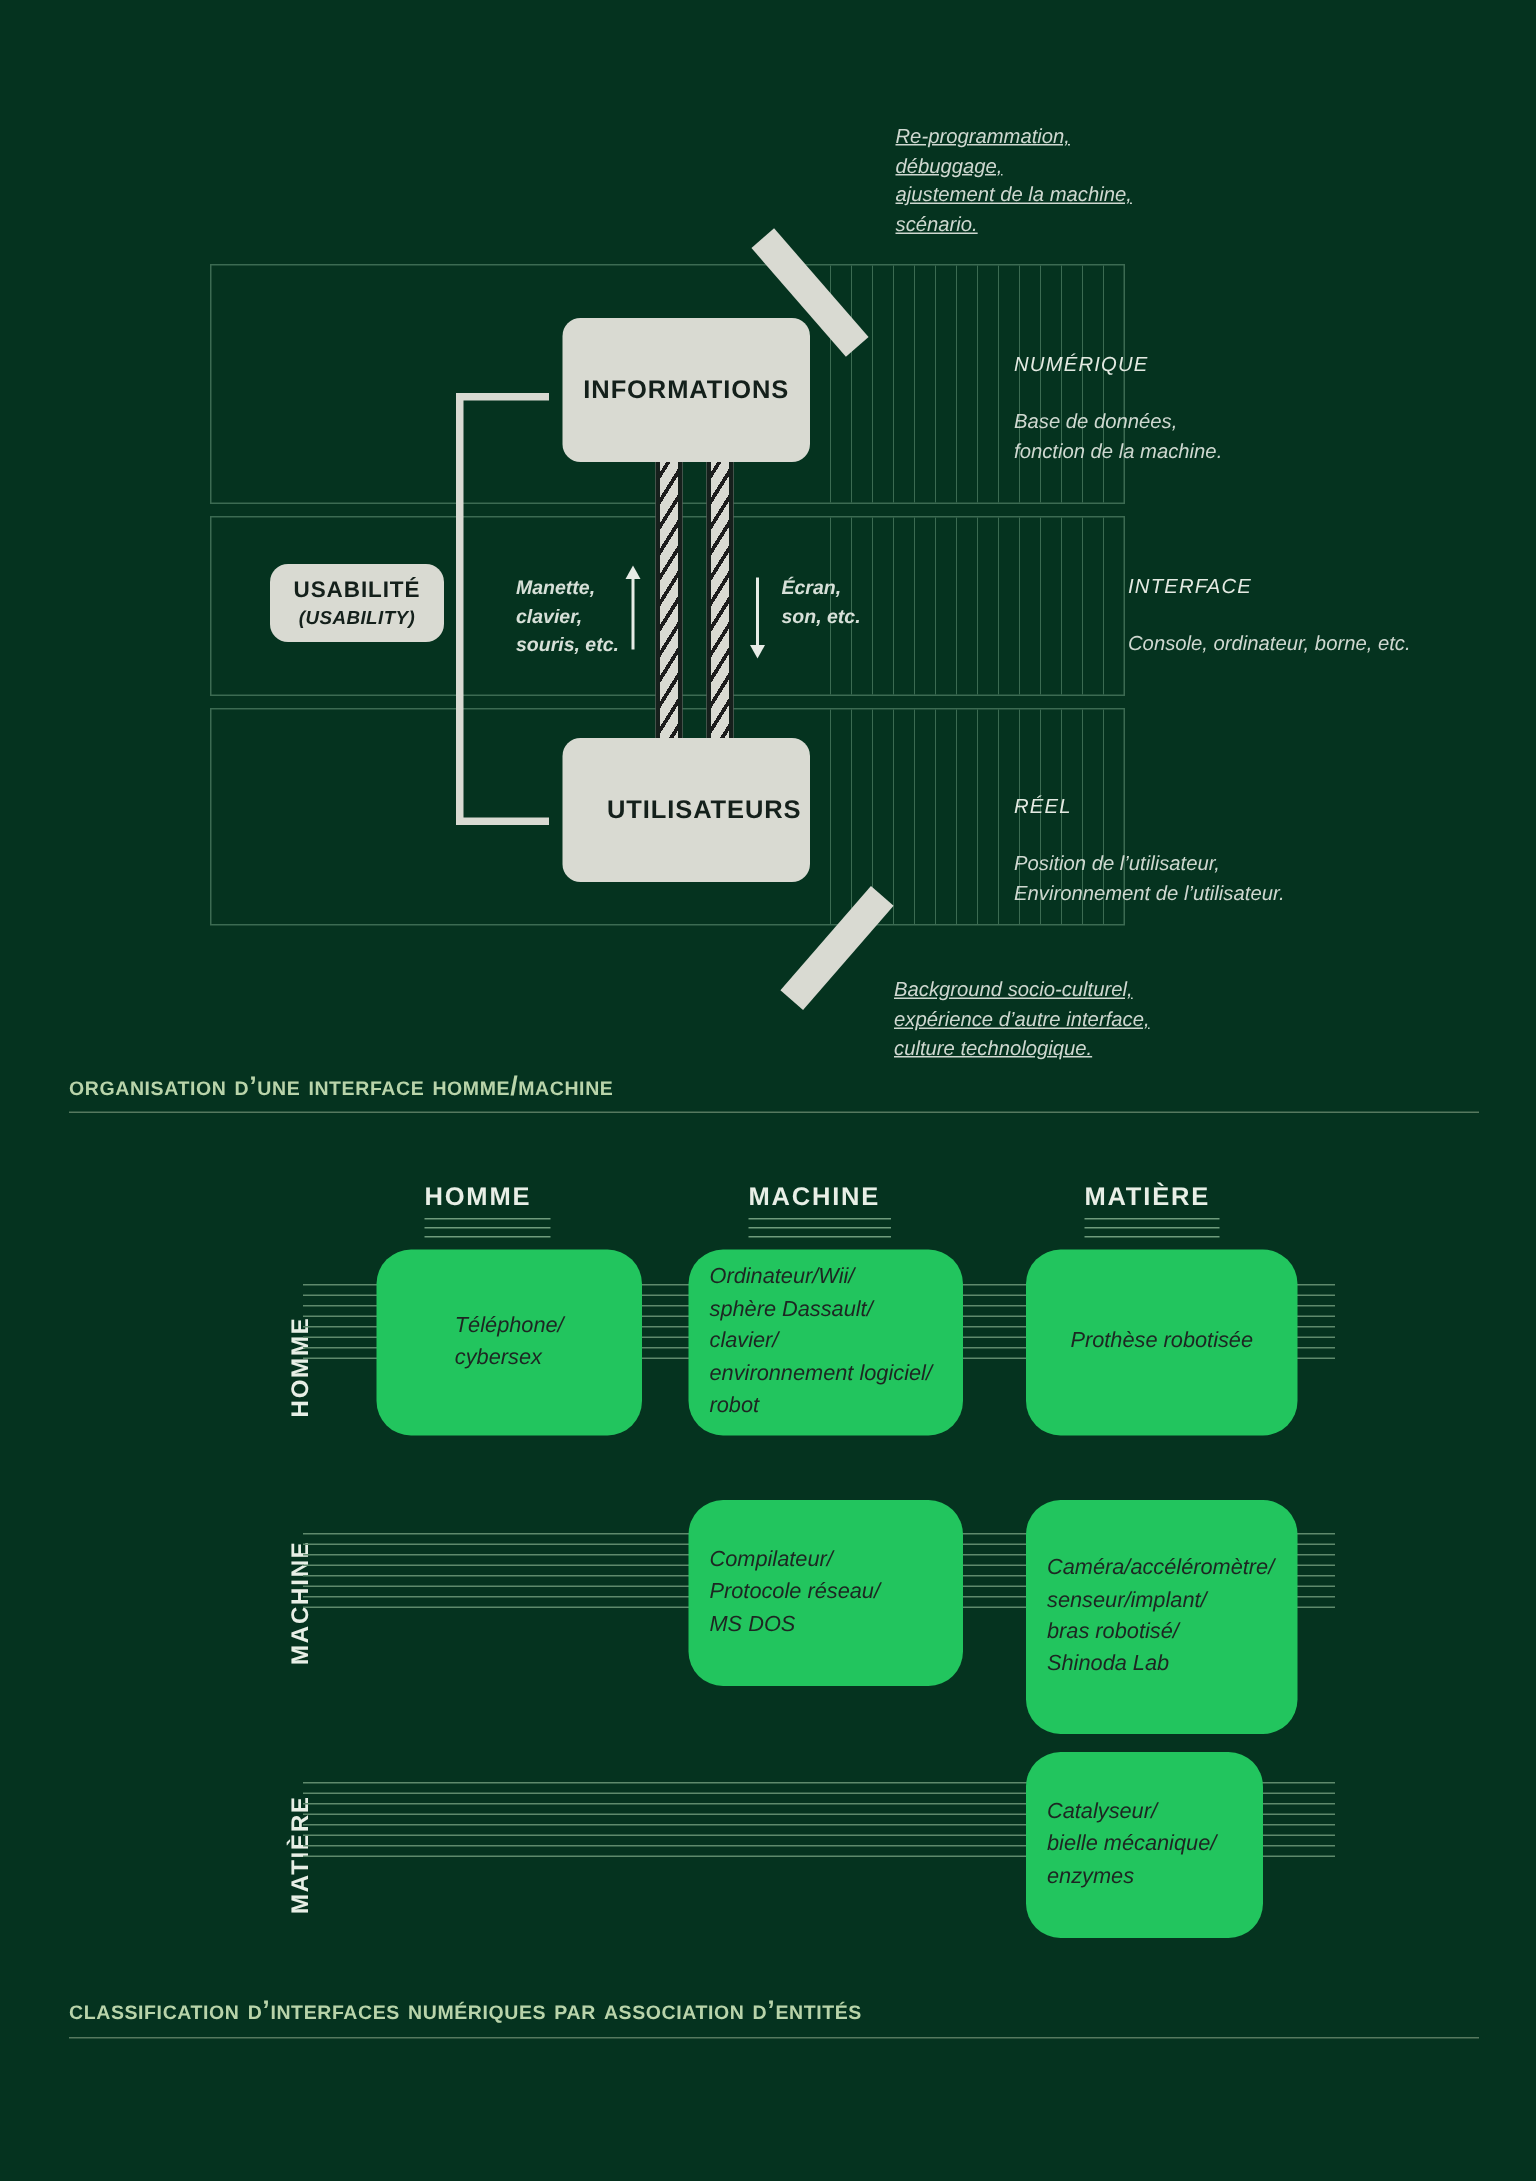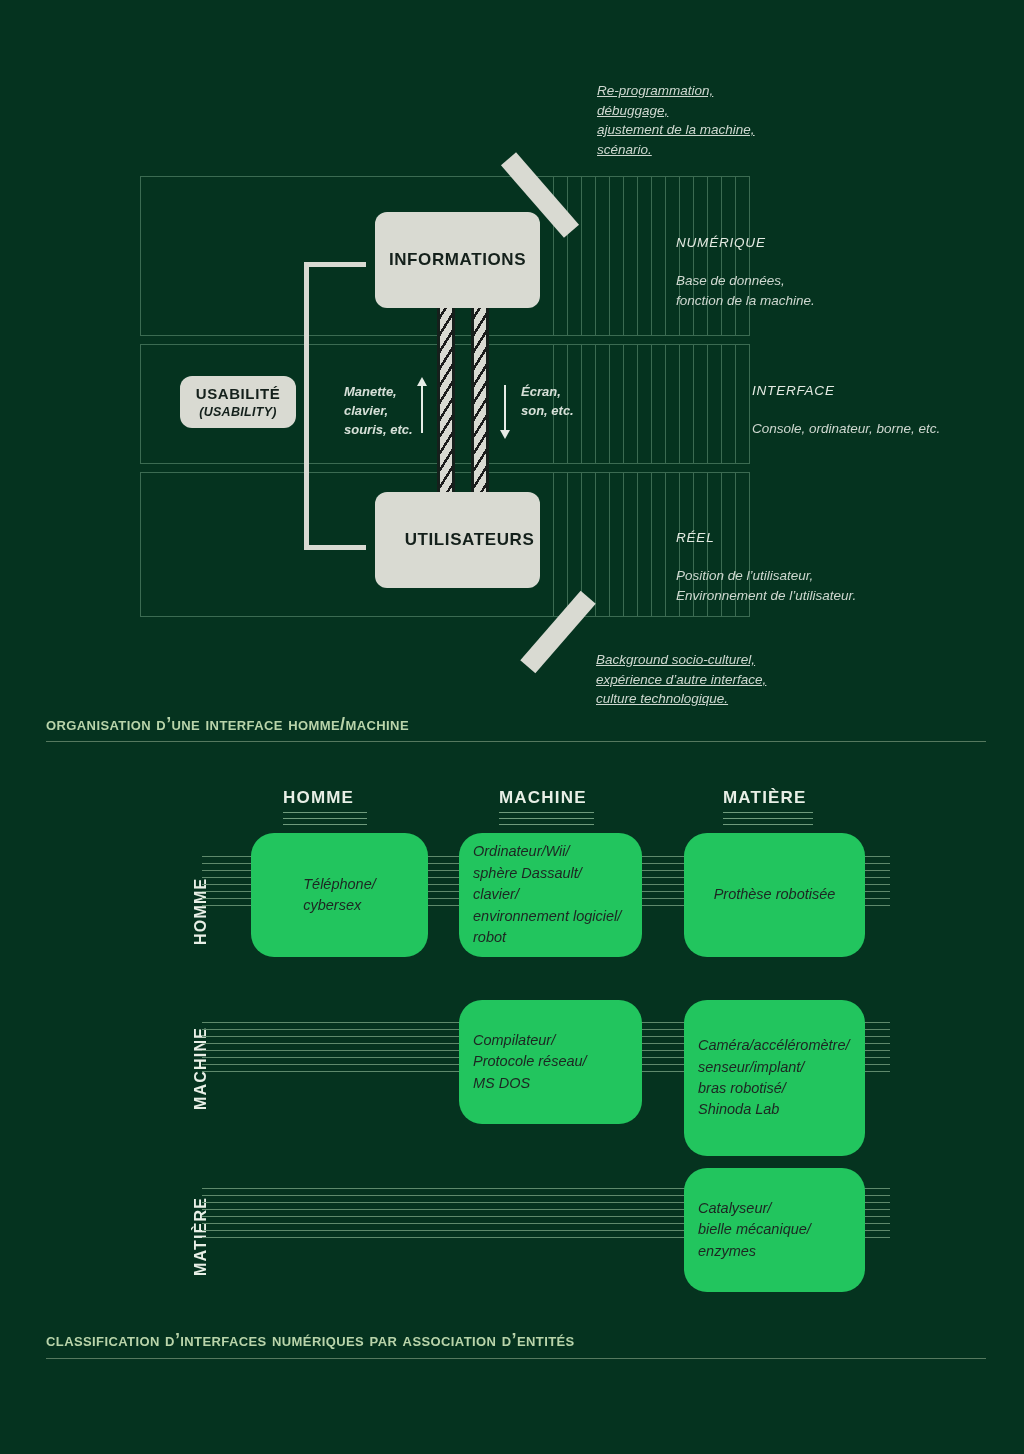--- a/index.html
+++ b/index.html
@@ -369,21 +369,21 @@
     <div class="row-rules" style="left:202px; top:1188px; width:688px;">
       <i></i>
         <i></i>
         <i></i>
         <i></i>
         <i></i>
         <i></i>
         <i></i>
         <i></i>
     </div>
-    <div class="cell" style="left:684px; top:1168px; width:181px; height:124px;">
+    <div class="cell" style="left:684px; top:1168px; width:158px; height:124px;">
       <span>Catalyseur/
 bielle mécanique/
 enzymes</span>
     </div>
 
     <div class="caption" style="left:46px; top:1330px;"><span style="font-variant: small-caps; text-transform: lowercase;">Classification d’interfaces numériques par association d’entités</span></div>
     <div class="caption-rule" style="left:46px; top:1358px; width:940px;"></div>
   </div>
 
 </div>

